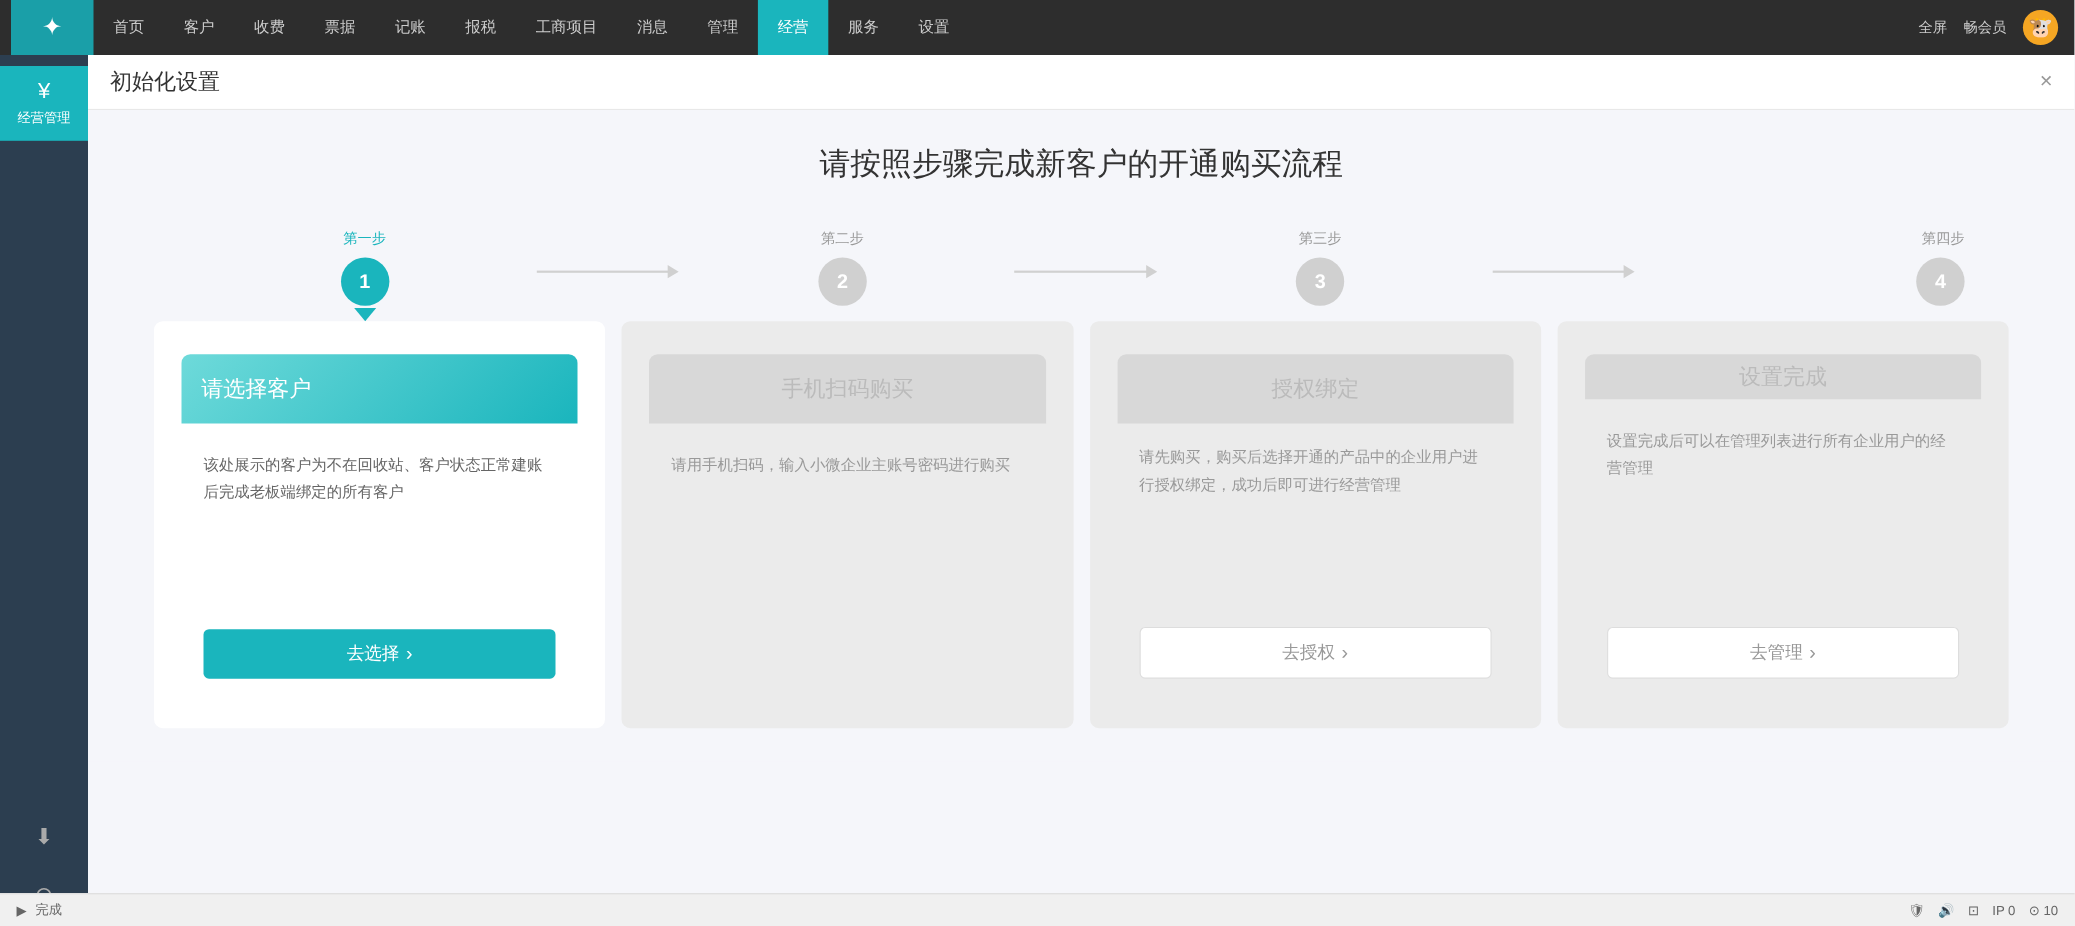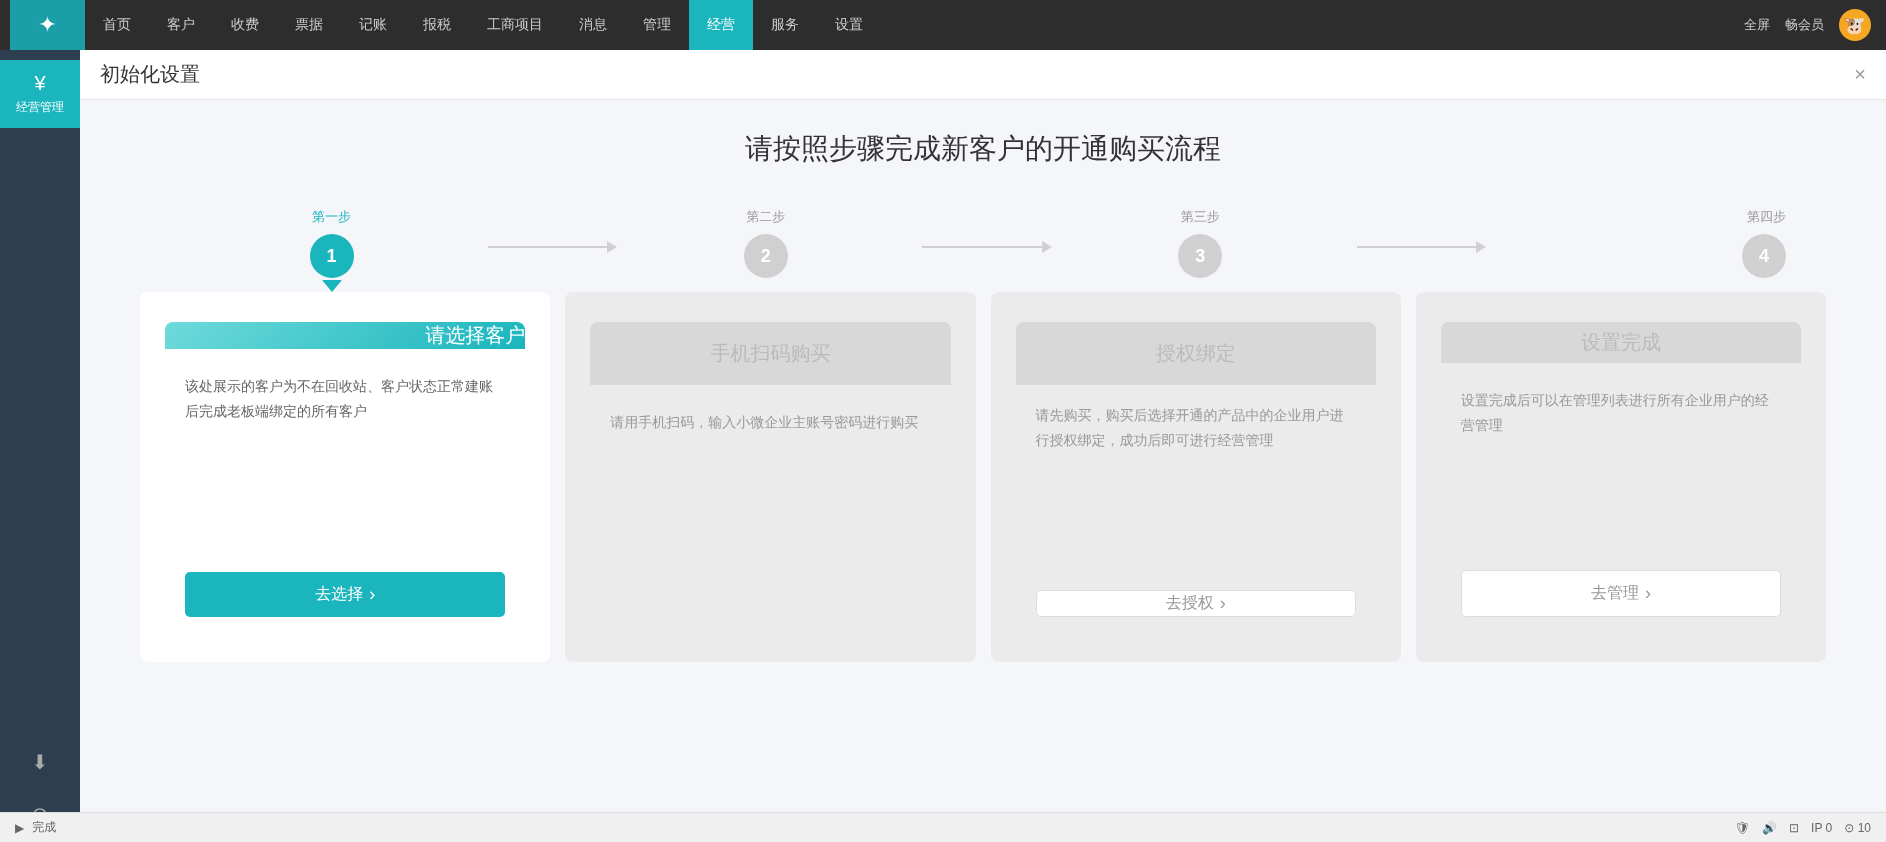--- a/index.html
+++ b/index.html
@@ -273,21 +273,21 @@
       <div style="display:flex; flex-direction:column; align-items:flex-end; flex:1;">
         <div style="font-size:13px; color:#999; margin-bottom:8px;">第四步</div>
         <div style="width:44px;height:44px;border-radius:50%;background:#d0d0d0;color:white;font-size:18px;display:flex;align-items:center;justify-content:center;font-weight:bold;">4</div>
         <div style="width:44px;height:14px;"></div>
       </div>
     </div>
 
     <div class="cards-container">
 
       <div class="card" style="background:white;border-radius:8px;overflow:hidden;min-height:370px;display:flex;flex-direction:column;">
-        <div style="background:linear-gradient(135deg, #6edada, #1ab5bd);border-radius:8px 8px 0 0;text-align:right;">
+        <div style="background:linear-gradient(135deg, #6edada, #1ab5bd);padding:18px;border-radius:8px 8px 0 0;text-align:left;">
           <span style="font-size:20px;font-weight:500;color:white;">请选择客户</span>
         </div>
         <div style="padding:25px 20px;flex:1;">
           <p style="font-size:14px;color:#666;line-height:1.8;">该处展示的客户为不在回收站、客户状态正常建账后完成老板端绑定的所有客户</p>
         </div>
         <div style="padding:0 20px 20px;">
           <button style="width:100%;padding:12px 0;background:#1ab5bd;color:white;border:none;border-radius:5px;font-size:16px;cursor:pointer;display:flex;align-items:center;justify-content:center;gap:6px;">
             <span>去选择</span>
             <span style="font-size:18px;">›</span>
           </button>
@@ -305,21 +305,21 @@
       </div>
 
       <div class="card" style="background:#ebebeb;border-radius:8px;overflow:hidden;min-height:370px;display:flex;flex-direction:column;">
         <div style="background:#d8d8d8;padding:18px;border-radius:8px 8px 0 0;text-align:center;">
           <span style="font-size:20px;font-weight:500;color:#bbb;">授权绑定</span>
         </div>
         <div style="padding:18px 20px;flex:1;">
           <p style="font-size:14px;color:#999;line-height:1.8;">请先购买，购买后选择开通的产品中的企业用户进行授权绑定，成功后即可进行经营管理</p>
         </div>
         <div style="padding:0 20px 20px;">
-          <button style="width:100%;padding:2px 0;background:white;color:#999;border:1px solid #ddd;border-radius:5px;font-size:16px;cursor:pointer;display:flex;align-items:center;justify-content:center;gap:6px;">
+          <button style="width:100%;padding:12px 0;background:white;color:#999;border:1px solid #ddd;border-radius:5px;font-size:16px;cursor:pointer;display:flex;align-items:center;justify-content:center;gap:6px;">
             <span>去授权</span>
             <span style="font-size:18px;">›</span>
           </button>
         </div>
       </div>
 
       <div class="card" style="background:#ebebeb;border-radius:8px;overflow:hidden;min-height:370px;display:flex;flex-direction:column;">
         <div style="background:#d8d8d8;padding:7px;border-radius:8px 8px 0 0;text-align:center;">
           <span style="font-size:20px;font-weight:500;color:#bbb;">设置完成</span>
         </div>

